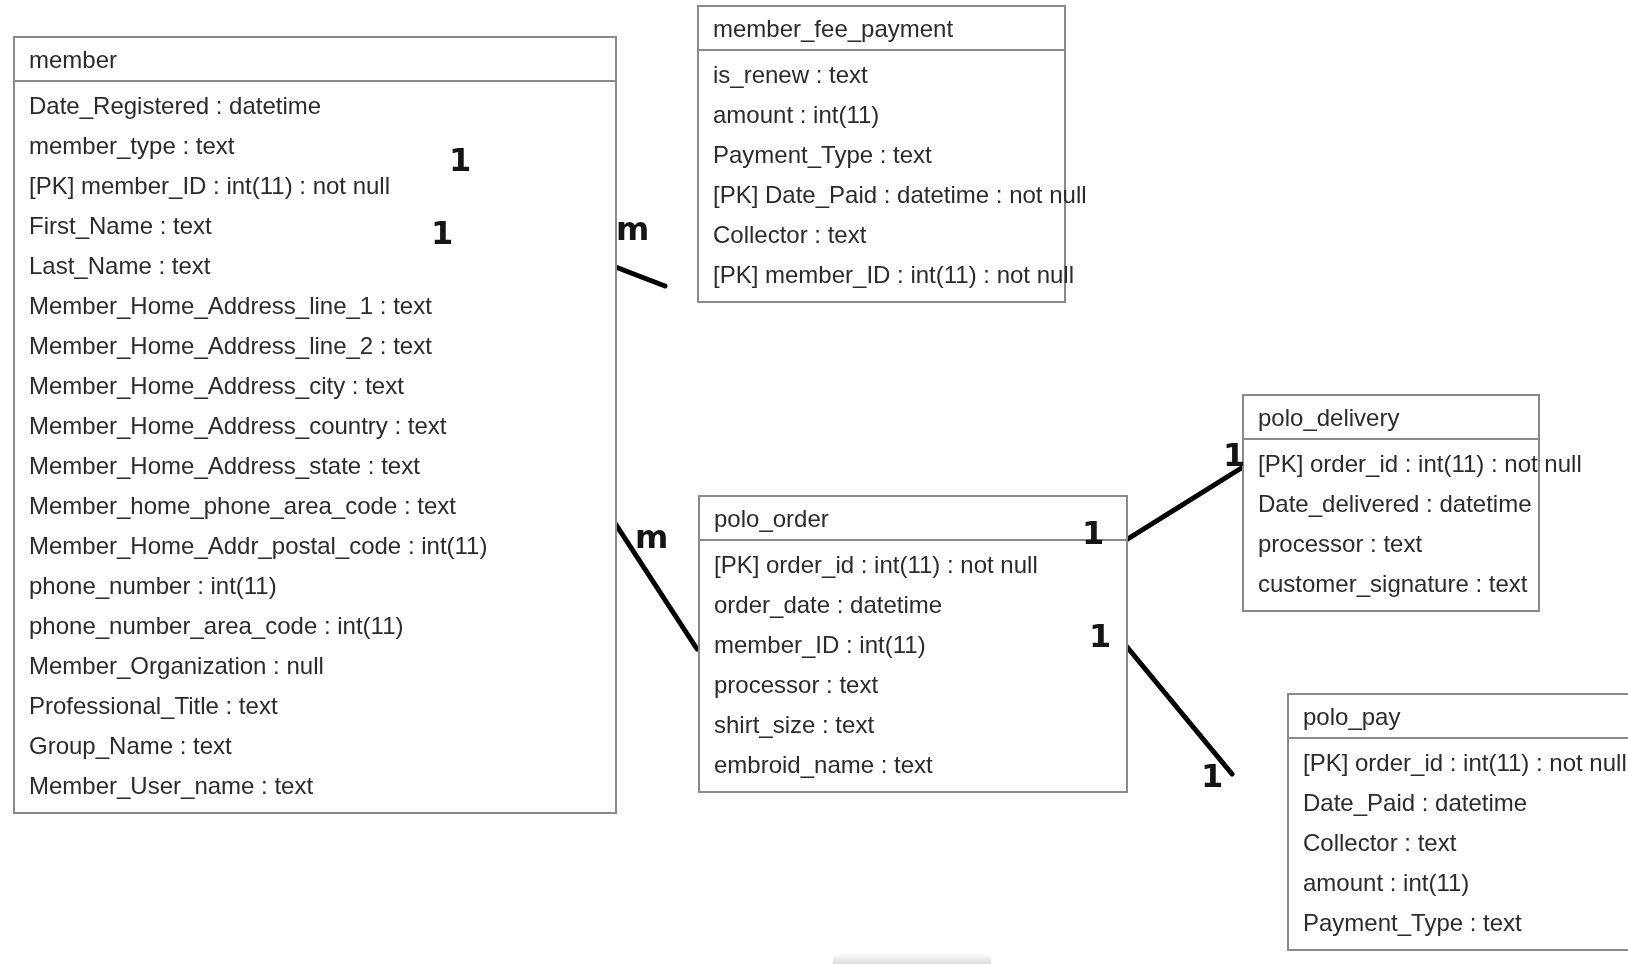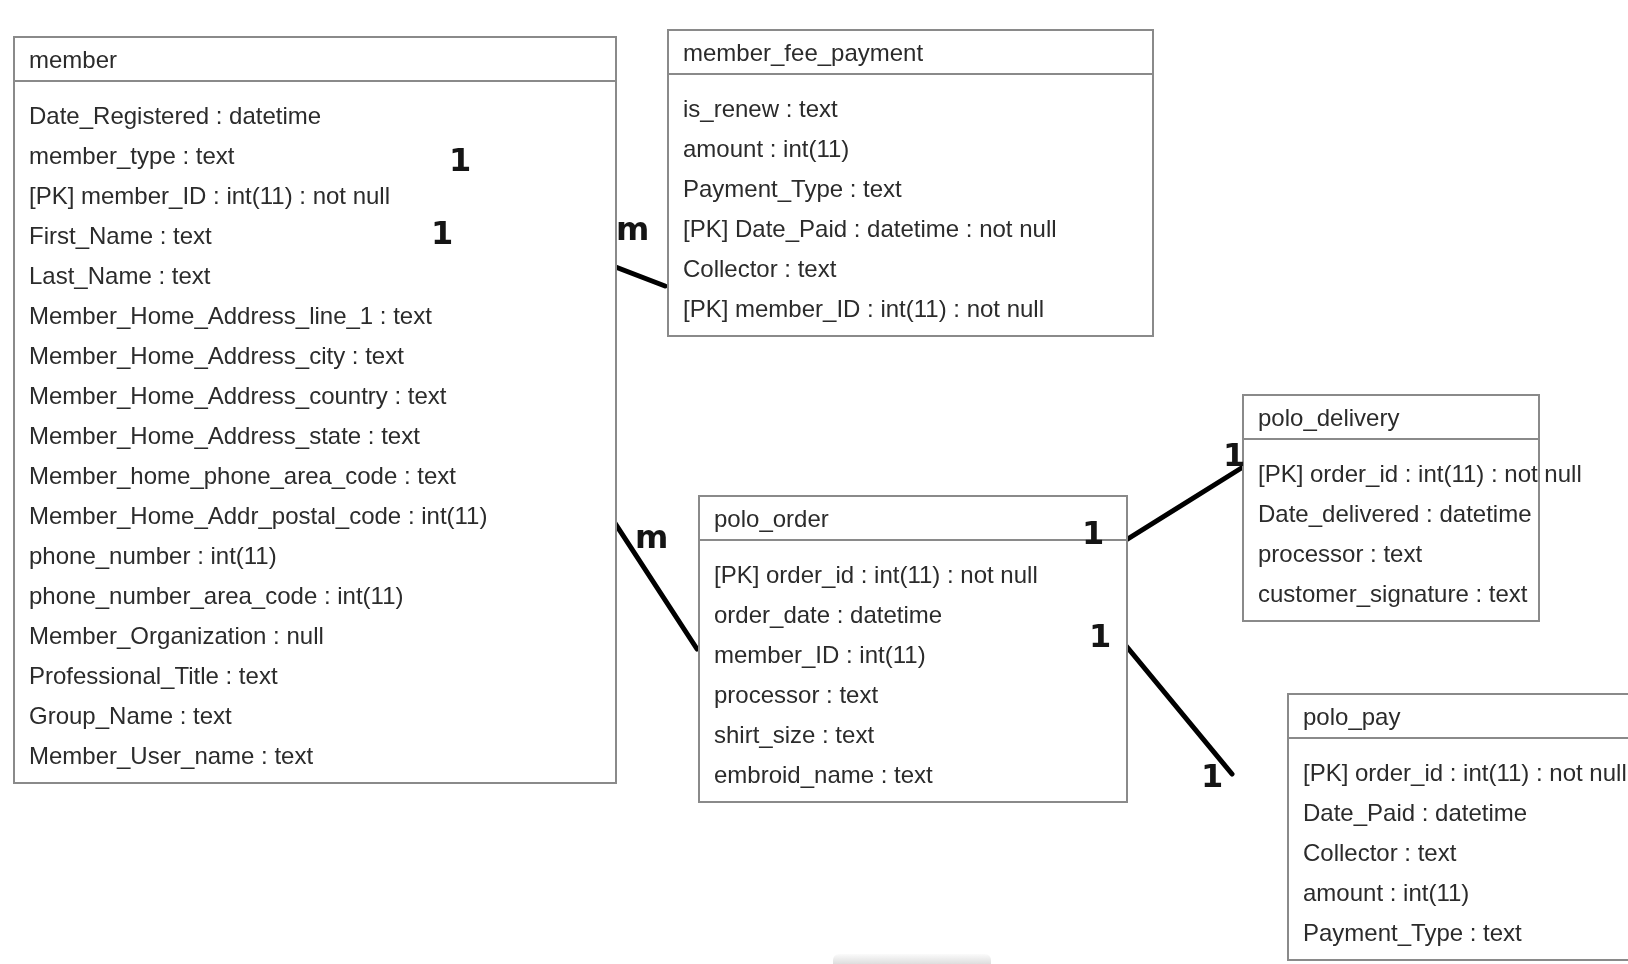--- a/index.html
+++ b/index.html
@@ -36,21 +36,21 @@
     line-height: 44px;
     box-sizing: border-box;
     border-bottom: 2px solid #8a8a8a;
     padding-left: 14px;
     font-size: 24px;
     color: #2b2b2b;
     white-space: nowrap;
     overflow: hidden;
   }
   .entity-fields {
-    padding: 14px 4px 6px 14px;
+    padding: 4px 4px 6px 14px;
   }
   .field-row {
     height: 40px;
     line-height: 40px;
     font-size: 24px;
     color: #2b2b2b;
     white-space: nowrap;
   }
   .mult {
     position: absolute;
@@ -86,35 +86,36 @@
 
   <div class="entity" style="left:13px; top:36px; width:604px;">
     <div class="entity-header">member</div>
     <div class="entity-fields">
       <div class="field-row">Date_Registered : datetime</div>
       <div class="field-row">member_type : text</div>
       <div class="field-row">[PK] member_ID : int(11) : not null</div>
       <div class="field-row">First_Name : text</div>
       <div class="field-row">Last_Name : text</div>
       <div class="field-row">Member_Home_Address_line_1 : text</div>
+      <div class="field-row">Member_Home_Address_line_2 : text</div>
       <div class="field-row">Member_Home_Address_city : text</div>
       <div class="field-row">Member_Home_Address_country : text</div>
       <div class="field-row">Member_Home_Address_state : text</div>
       <div class="field-row">Member_home_phone_area_code : text</div>
       <div class="field-row">Member_Home_Addr_postal_code : int(11)</div>
       <div class="field-row">phone_number : int(11)</div>
       <div class="field-row">phone_number_area_code : int(11)</div>
       <div class="field-row">Member_Organization : null</div>
       <div class="field-row">Professional_Title : text</div>
       <div class="field-row">Group_Name : text</div>
       <div class="field-row">Member_User_name : text</div>
     </div>
   </div>
 
-  <div class="entity" style="left:667px; top:5px; width:487px;margin-top:24px;">
+  <div class="entity" style="left:697px; top:5px; width:369px;">
     <div class="entity-header">member_fee_payment</div>
     <div class="entity-fields">
       <div class="field-row">is_renew : text</div>
       <div class="field-row">amount : int(11)</div>
       <div class="field-row">Payment_Type : text</div>
       <div class="field-row">[PK] Date_Paid : datetime : not null</div>
       <div class="field-row">Collector : text</div>
       <div class="field-row">[PK] member_ID : int(11) : not null</div>
     </div>
   </div>

